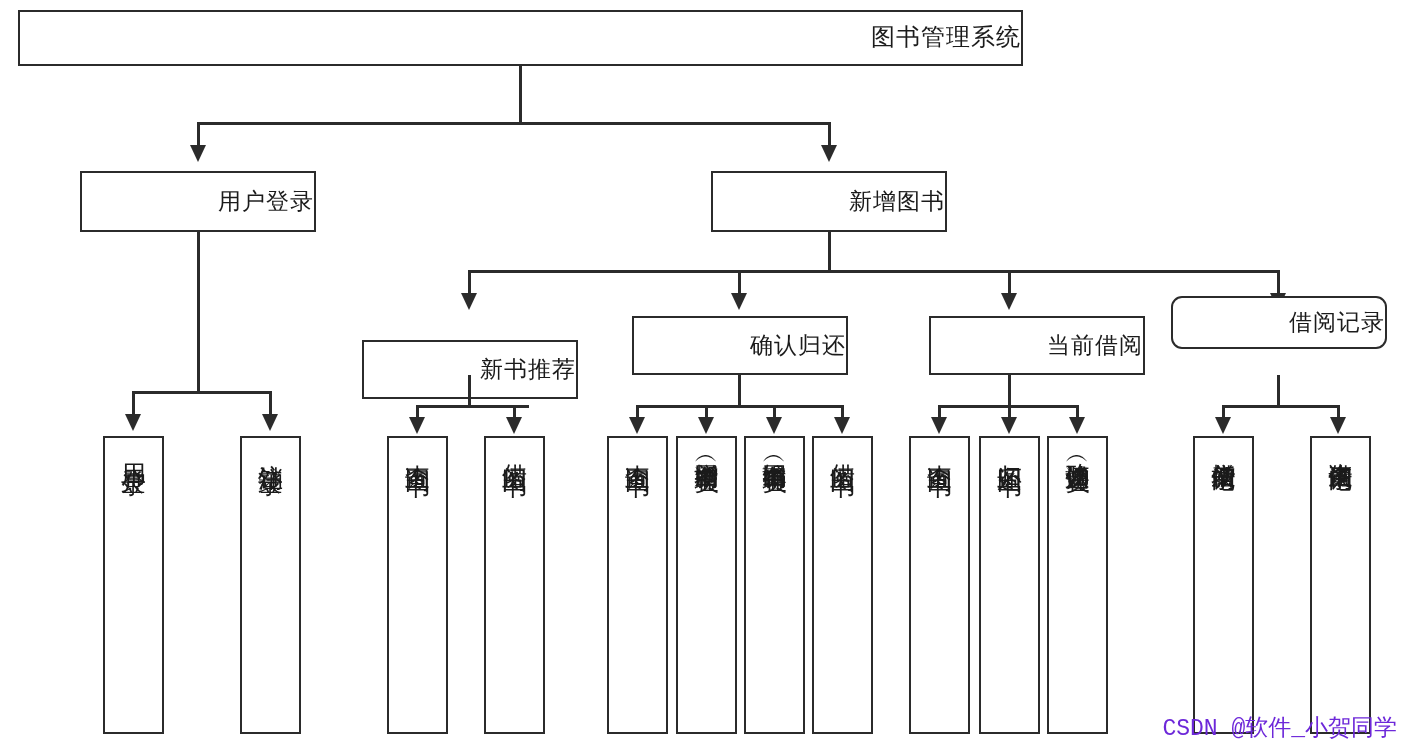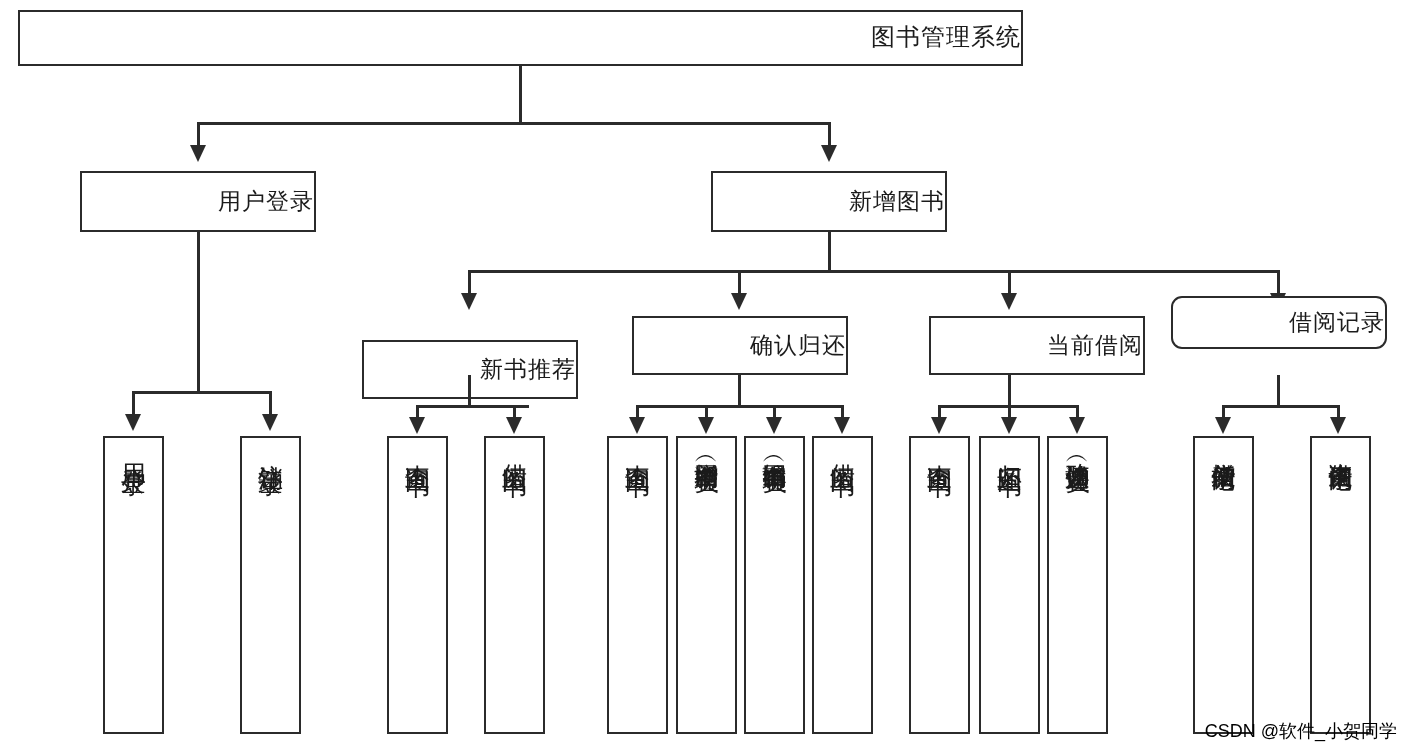--- a/index.html
+++ b/index.html
@@ -71,23 +71,23 @@
     height: 0;
     border-left: 8px solid transparent;
     border-right: 8px solid transparent;
     border-top: 17px solid #2b2b2b;
   }
   
   #watermark {
     position: absolute;
     right: 8px;
     bottom: 4px;
-    font-size: 18px;
-    color: #000000;
-    font-family: Liberation Sans, sans-serif;
+    font-size: 23px;
+    color: #6d28d9;
+    font-family: Liberation Mono, monospace;
     white-space: nowrap;
     user-select: none;
   }
 </style>
 </head>
 <body>
 
 <div id="canvas">
 
   <div class="node h root" style="left:18px; top:10px; width:1005px; height:56px;">

